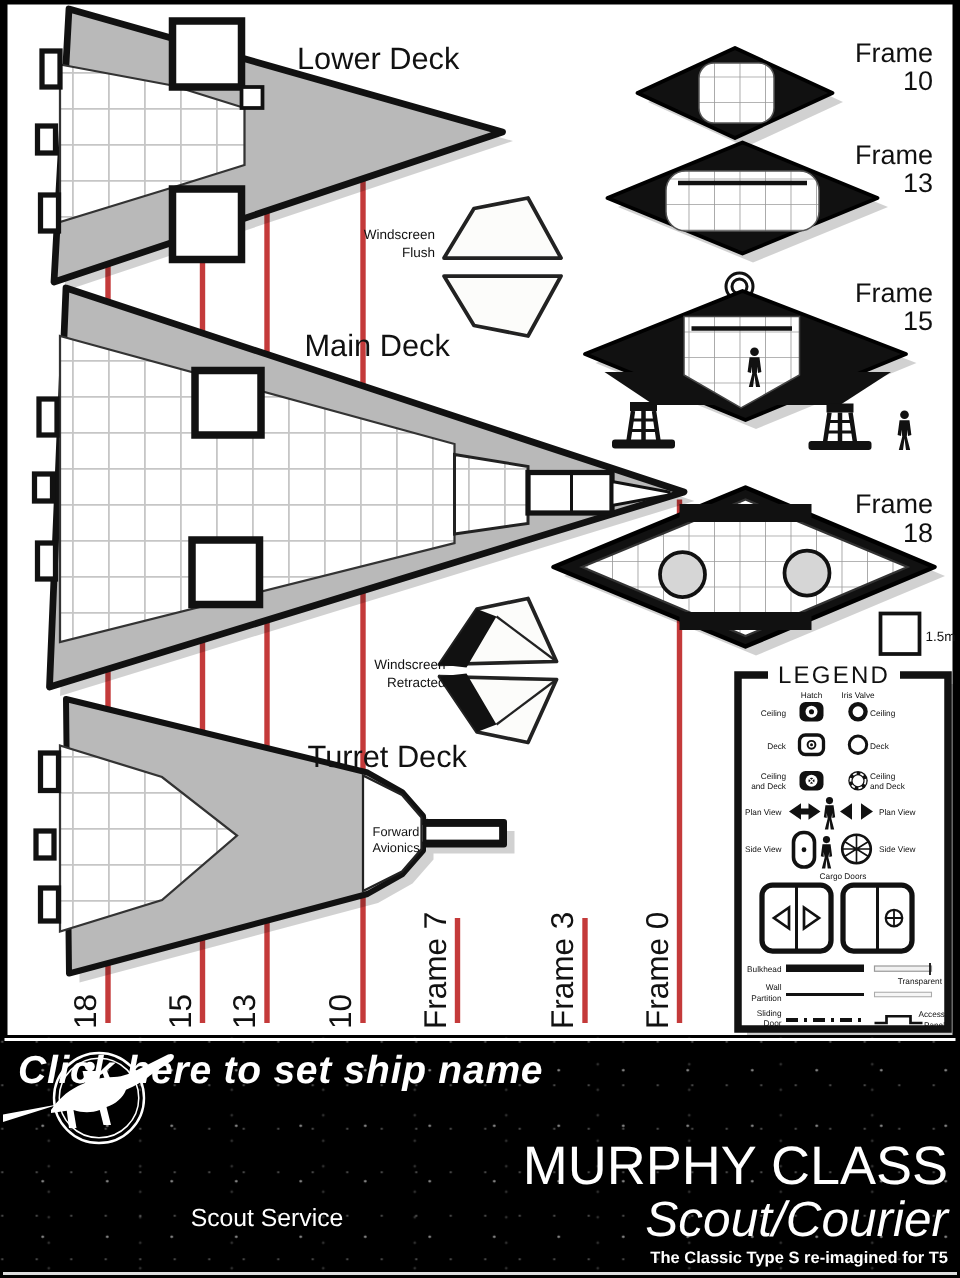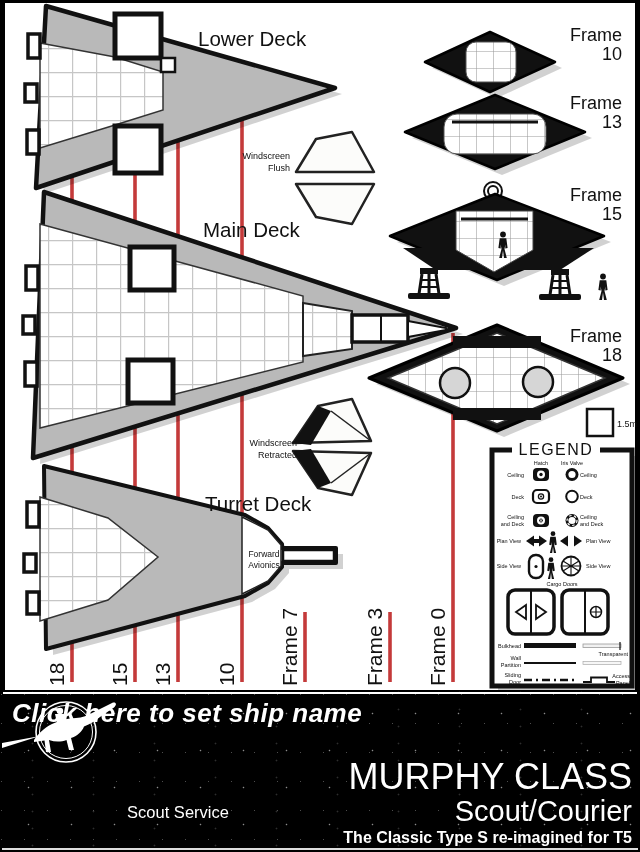--- a/index.html
+++ b/index.html
@@ -15,22 +15,22 @@
     background-size:43px 37px, 23px 29px, 61px 17px;
     background-position:7px 5px, 13px 19px, 2px 11px;}
   .footer-topline{position:absolute;left:3px;top:2px;width:634px;height:2px;background:#fff;}
   .footer-bottomline{position:absolute;left:2px;top:158px;width:636px;height:2px;background:#ddd;}
   .shipname{position:absolute;left:12px;top:8px;color:#fff;font-size:26px;font-weight:bold;
     font-style:italic;letter-spacing:.5px;cursor:pointer;}
   .orgblock{position:absolute;left:112px;top:112px;width:132px;text-align:center;color:#fff;
     font-size:16.5px;line-height:1.32;}
   .classblock{position:absolute;right:8px;top:68px;width:300px;text-align:right;color:#fff;}
   .classname{font-size:36px;line-height:1.05;}
-  .classtype{font-size:29px;line-height:1.05;}
-  .tagline{font-size:16px;font-weight:bold;margin-top:3px;}
+  .classtype{font-size:33px;font-style:italic;line-height:1.05;}
+  .tagline{font-size:11px;font-weight:bold;margin-top:3px;}
   .logo{position:absolute;left:18px;top:66px;}
 </style>
 </head>
 <body>
 
 <div class="page">
 <svg width="640" height="852" viewBox="0 0 640 852">
   <defs>
     <pattern id="gridL" width="24" height="24" patternUnits="userSpaceOnUse">
       <rect width="24" height="24" fill="#ffffff"></rect>

